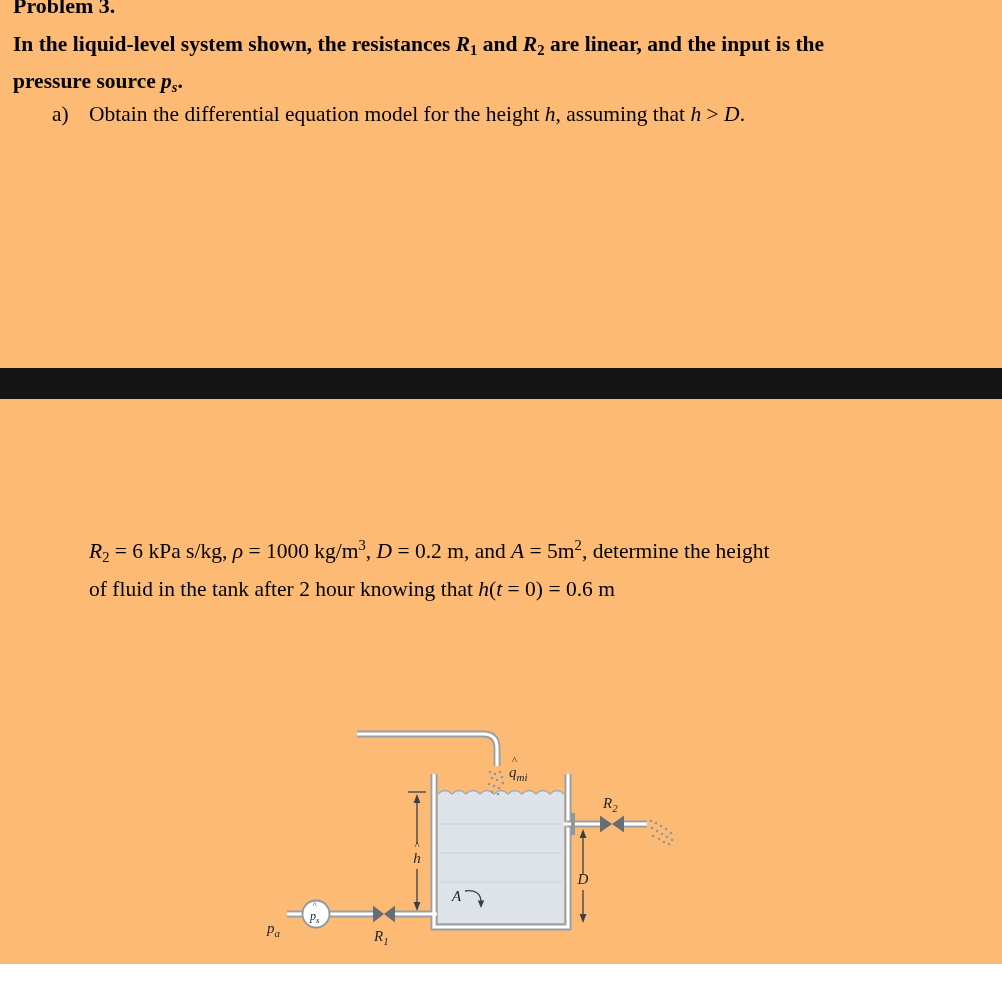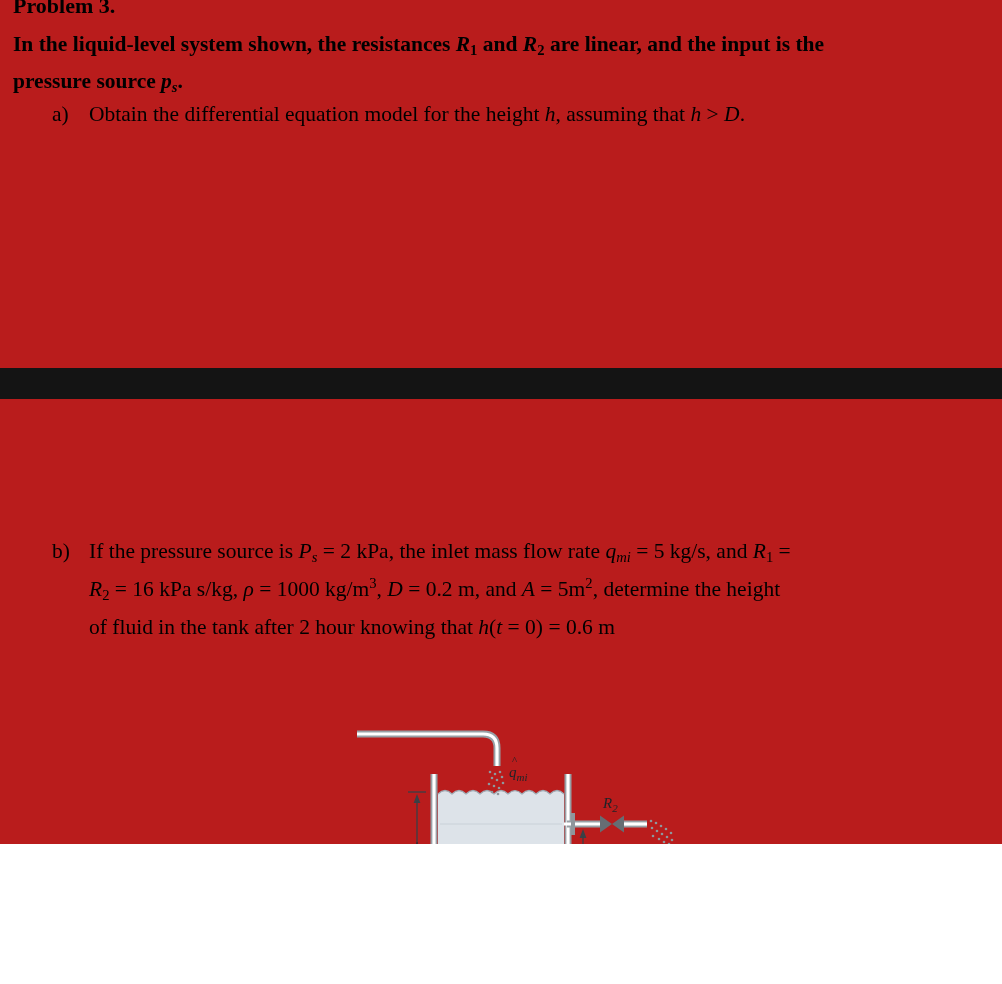--- a/index.html
+++ b/index.html
@@ -1,16 +1,16 @@
 <!DOCTYPE html>
 <html><head>
 <meta charset="utf-8">
 <style>
   html,body{margin:0;padding:0;background:#ffffff;}
-  .page{position:relative;width:1002px;height:844px;background:#b91c1c;overflow:hidden;
+  .page{position:relative;width:1002px;height:964px;background:#fdba74;overflow:hidden;
         font-family:"Liberation Serif","DejaVu Serif",serif;color:#000;}
   .title{position:absolute;left:13px;top:-6px;font-size:22px;font-weight:bold;line-height:24px;}
   .textline{white-space:nowrap;}
   .intro{position:absolute;left:13px;top:26px;font-size:21.5px;line-height:37px;font-weight:bold;}
   .part-a{position:absolute;left:52px;top:96px;font-size:21.5px;line-height:37px;font-family:Liberation Serif, serif;}
   .part-b{position:absolute;left:52px;top:532px;font-size:21.5px;line-height:38px;}
   .part-label{display:inline-block;width:37px;}
   .indent{padding-left:37px;}
   .var{font-style:italic;}
   sub,sup{font-size:0.68em;line-height:0;}
@@ -38,22 +38,21 @@
   <div class="intro">
     <div class="textline"><span>In the liquid-level system shown, the resistances </span><span class="var">R</span><sub>1</sub><span> and </span><span class="var">R</span><sub>2</sub><span> are linear, and the input is the</span></div>
     <div class="textline"><span>pressure source </span><span class="var">p</span><sub class="var">s</sub><span>.</span></div>
   </div>
 
   <div class="part-a textline"><span class="part-label">a)</span><span><span>Obtain the differential equation model for the height </span><span class="var">h</span><span>, assuming that </span><span class="var">h</span><span> &gt; </span><span class="var">D</span><span>.</span></span></div>
 
   <div class="divider"></div>
 
   <div class="part-b">
-    <div class="textline"><span class="part-label">b)</span><span><span>If the pressure source is </span><span class="var">P</span><sub class="var">s</sub><span> = 2 kPa, the inlet mass flow rate </span><span class="var">q</span><sub class="var">mi</sub><span> = 5 kg/s, and </span><span class="var">R</span><sub>1</sub><span> =</span></span></div>
-    <div class="textline indent"><span class="var">R</span><sub>2</sub><span> = 16 kPa s/kg, </span><span class="var">ρ</span><span> = 1000 kg/m</span><sup>3</sup><span>, </span><span class="var">D</span><span> = 0.2 m, and </span><span class="var">A</span><span> = 5m</span><sup>2</sup><span>, determine the height</span></div>
+    <div class="textline indent"><span class="var">R</span><sub>2</sub><span> = 6 kPa s/kg, </span><span class="var">ρ</span><span> = 1000 kg/m</span><sup>3</sup><span>, </span><span class="var">D</span><span> = 0.2 m, and </span><span class="var">A</span><span> = 5m</span><sup>2</sup><span>, determine the height</span></div>
     <div class="textline indent"><span>of fluid in the tank after 2 hour knowing that </span><span class="var">h</span><span>(</span><span class="var">t</span><span> = 0) = 0.6 m</span></div>
   </div>
 
   <svg class="diagram" width="460" height="250" viewBox="0 0 460 250" xmlns="http://www.w3.org/2000/svg">
 
     <g>
       <path d="M185 82 Q192 75 199 82 Q206 75 213 82 Q220 75 227 82 Q234 75 241 82 Q248 75 255 82 Q262 75 269 82 Q276 75 283 82 Q290 75 297 82 Q304 75 311 82 L311 211 L185 211 Z" fill="#dde3e9"></path>
       <path d="M185 82 Q192 75 199 82 Q206 75 213 82 Q220 75 227 82 Q234 75 241 82 Q248 75 255 82 Q262 75 269 82 Q276 75 283 82 Q290 75 297 82 Q304 75 311 82" fill="none" stroke="#9faab3" stroke-width="1.2"></path>
       <g stroke="#c9d1d8" stroke-width="1">
         <line x1="187" y1="112" x2="309" y2="112"></line>

